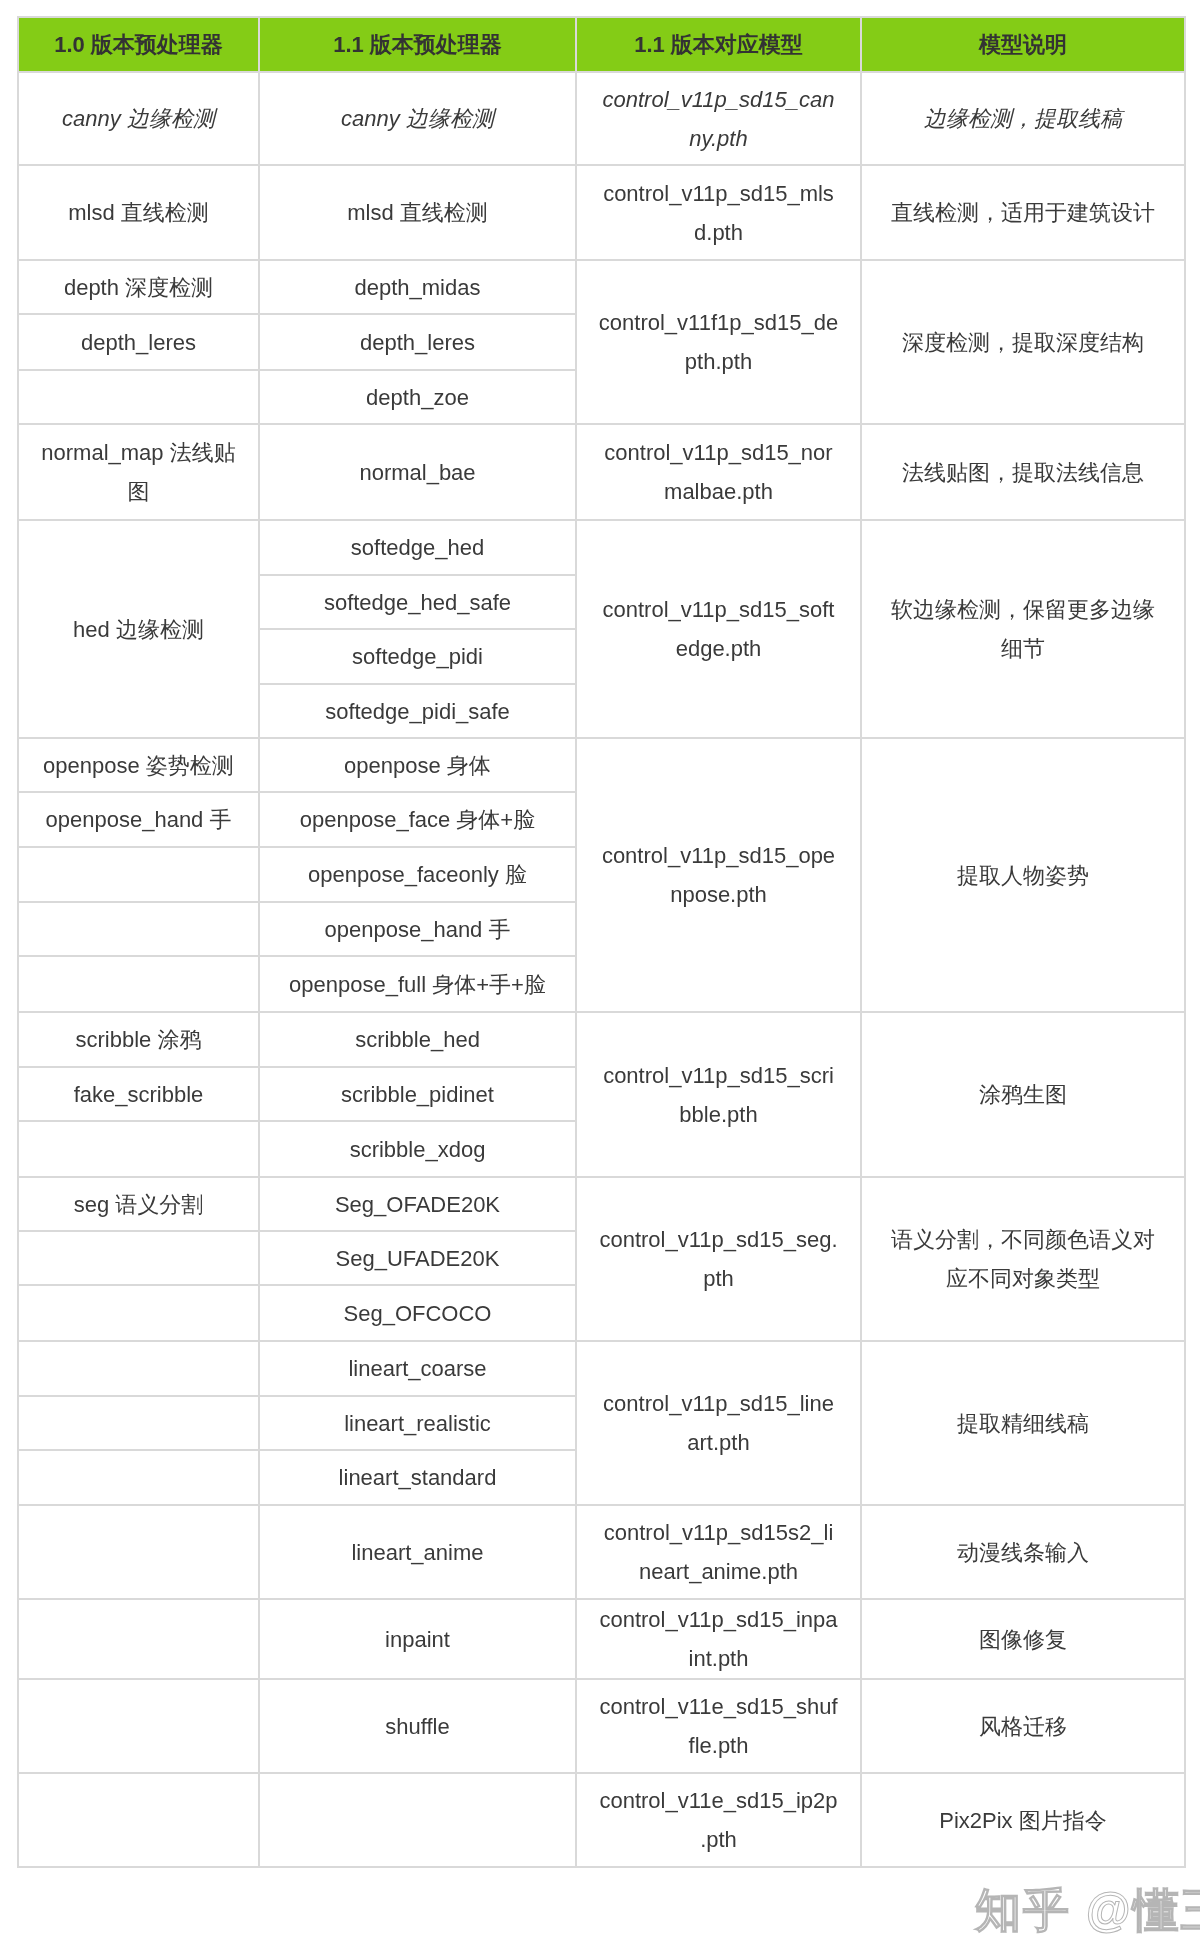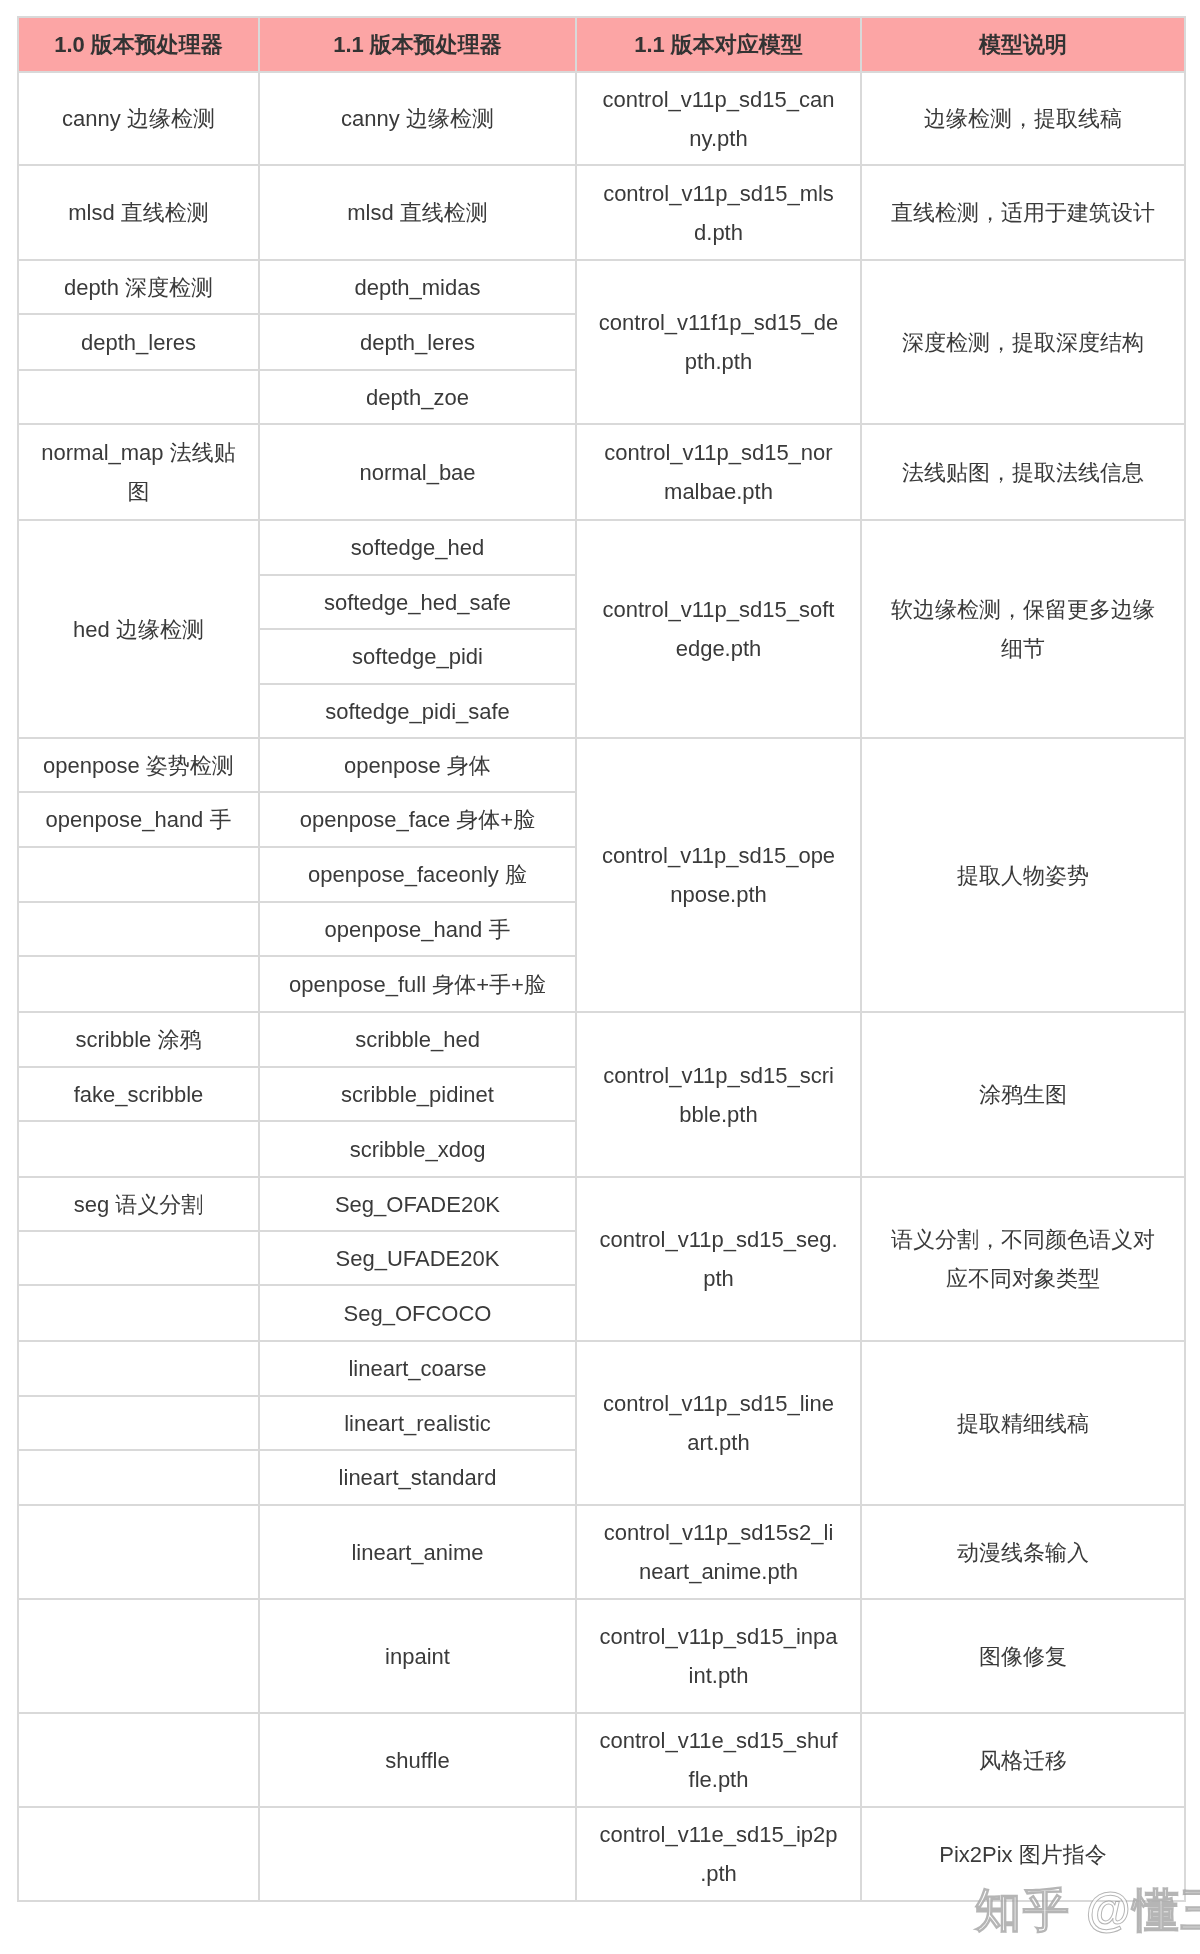--- a/index.html
+++ b/index.html
@@ -1,21 +1,21 @@
 <!DOCTYPE html>
 <html><head>
 <meta charset="utf-8">
 <style>
   html, body { margin: 0; padding: 0; background: #ffffff; }
   body { width: 1200px; height: 1954px; position: relative; overflow: hidden;
          font-family: "Liberation Sans", "DejaVu Sans", sans-serif; color: #333333; }
   #grid { position: absolute; left: 17px; top: 16px; border-collapse: collapse; table-layout: fixed; }
   #grid td, #grid th { border: 2px solid #d9d9d9; text-align: center; vertical-align: middle;
                        padding: 0 8px; font-size: 22px; line-height: 39px; color: #3a3a3a; }
-  #grid th { background: #fca5a5; font-weight: bold; color: #333333; height: 53px; }
+  #grid th { background: #84cc16; font-weight: bold; color: #333333; height: 53px; }
   .line { display: block; white-space: nowrap; }
   .watermark { position: absolute; left: 975px; top: 1880px; font-size: 46px; font-weight: bold;
                color: rgba(255,255,255,0.75); -webkit-text-stroke: 1px rgba(120,120,120,0.55);
                letter-spacing: 2px; pointer-events: none; white-space: nowrap; }
 </style>
 </head>
 <body>
 
 <table id="grid">
   <colgroup>
@@ -26,21 +26,21 @@
   </colgroup>
   <thead>
     <tr>
       <th>1.0 版本预处理器</th>
       <th>1.1 版本预处理器</th>
       <th>1.1 版本对应模型</th>
       <th>模型说明</th>
     </tr>
   </thead>
   <tbody id="grid-body">
-      <tr style="height: 93px;">
+      <tr style="height: 93px; font-style: italic;">
         <td>canny 边缘检测</td>
         <td>canny 边缘检测</td>
         <td rowspan="1">
           <span class="line">control_v11p_sd15_can</span>
           <span class="line">ny.pth</span>
         </td>
         <td rowspan="1">
           <span class="line">边缘检测，提取线稿</span>
         </td>
       </tr>
@@ -198,21 +198,21 @@
         <td></td>
         <td>lineart_anime</td>
         <td rowspan="1">
           <span class="line">control_v11p_sd15s2_li</span>
           <span class="line">neart_anime.pth</span>
         </td>
         <td rowspan="1">
           <span class="line">动漫线条输入</span>
         </td>
       </tr>
-      <tr style="height: 114px;">
+      <tr style="height: 80px;">
         <td></td>
         <td>inpaint</td>
         <td rowspan="1">
           <span class="line">control_v11p_sd15_inpa</span>
           <span class="line">int.pth</span>
         </td>
         <td rowspan="1">
           <span class="line">图像修复</span>
         </td>
       </tr>

